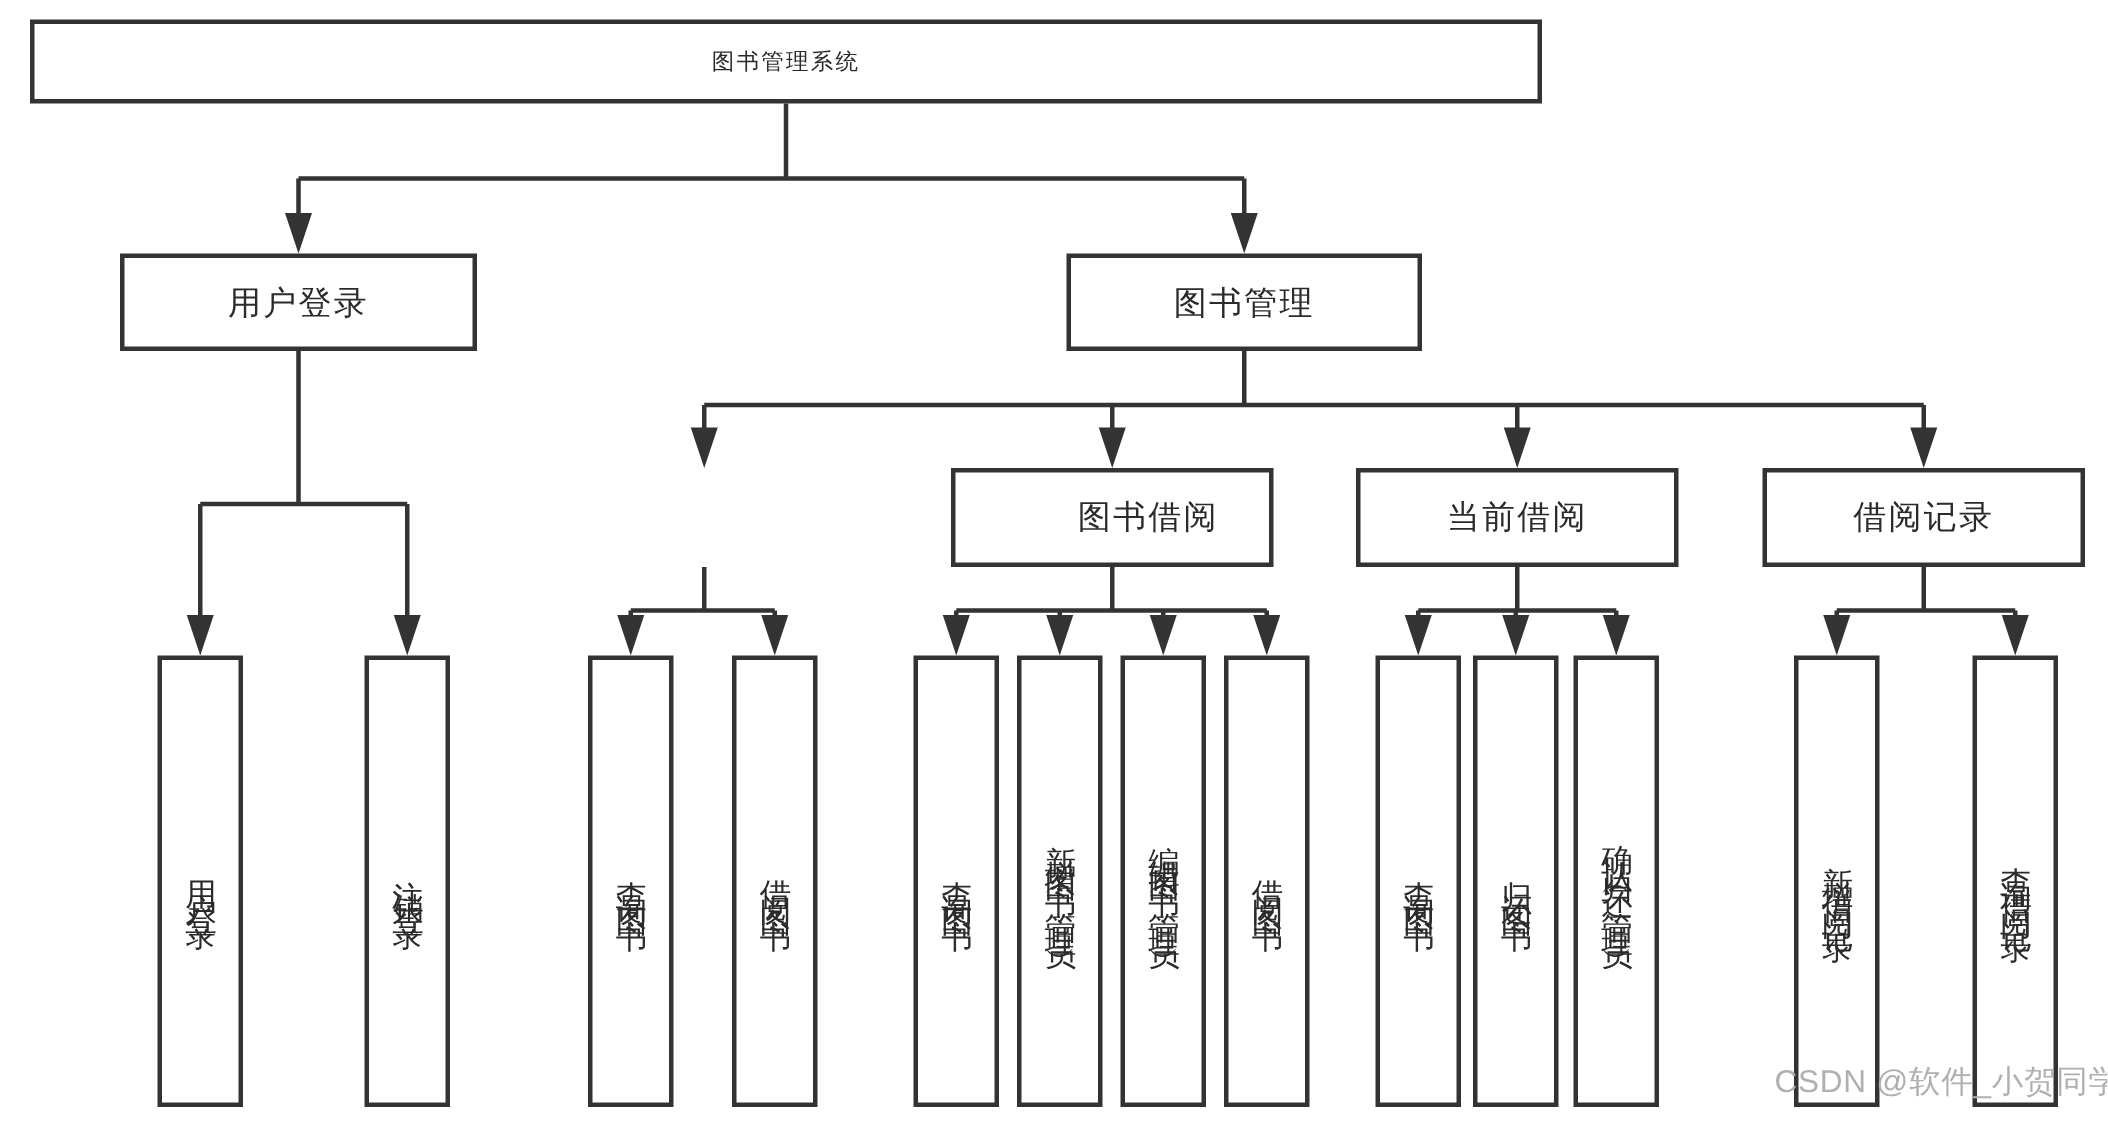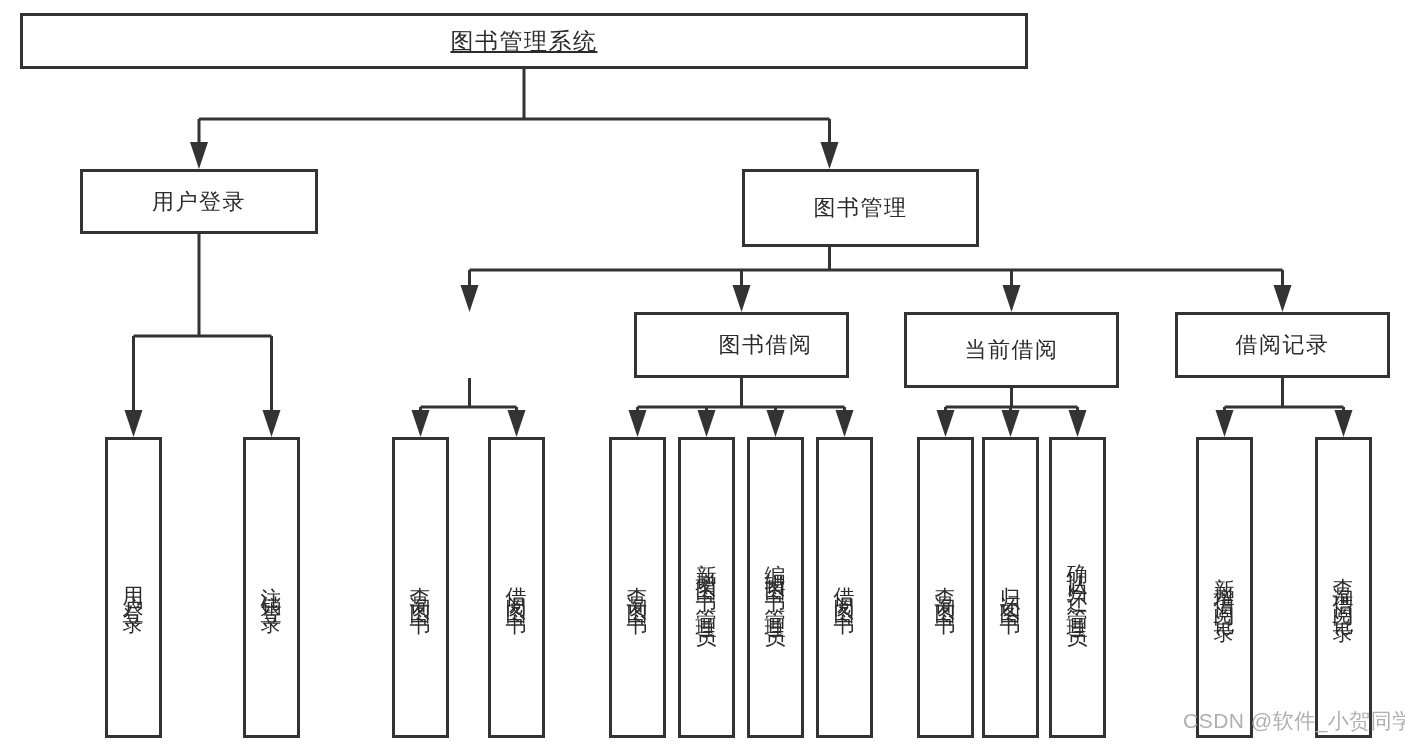--- a/index.html
+++ b/index.html
@@ -34,26 +34,26 @@
   .vbox .vtext{
     writing-mode:vertical-lr;
     text-orientation:mixed;
     font-size:21px;
     letter-spacing:9px;
     line-height:1;
     max-height:292px;
     white-space:nowrap;
   }
   
-  .b-root   {left:20px;  top:13px;  width:1008px;height:56px;font-size:23px;text-decoration:underline;}
+  .b-root   {left:20px;  top:13px;  width:1008px;height:56px;font-size:15px;}
   .b-login  {left:80px;  top:169px; width:238px; height:65px;}
-  .b-mgmt   {left:742px; top:169px; width:237px; height:78px;}
+  .b-mgmt   {left:711px; top:169px; width:237px; height:65px;}
   .b-newbook{left:362px; top:312px; width:215px; height:66px;}
   .b-borrow {left:634px; top:312px; width:215px; height:66px;padding-left:48px;}
-  .b-current{left:904px; top:312px; width:215px; height:76px;}
+  .b-current{left:904px; top:312px; width:215px; height:66px;}
   .b-records{left:1175px;top:312px; width:215px; height:66px;}
   
   .v-ul1{left:105px;}  .v-ul2{left:243px;}
   .v-nb1{left:392px;}  .v-nb2{left:488px;}
   .v-bb1{left:609px;}  .v-bb2{left:678px;} .v-bb3{left:747px;} .v-bb4{left:816px;}
   .v-cb1{left:917px;}  .v-cb2{left:982px;} .v-cb3{left:1049px;}
   .v-br1{left:1196px;} .v-br2{left:1315px;}
   .watermark{
     position:absolute;
     left:1183px;top:707px;

